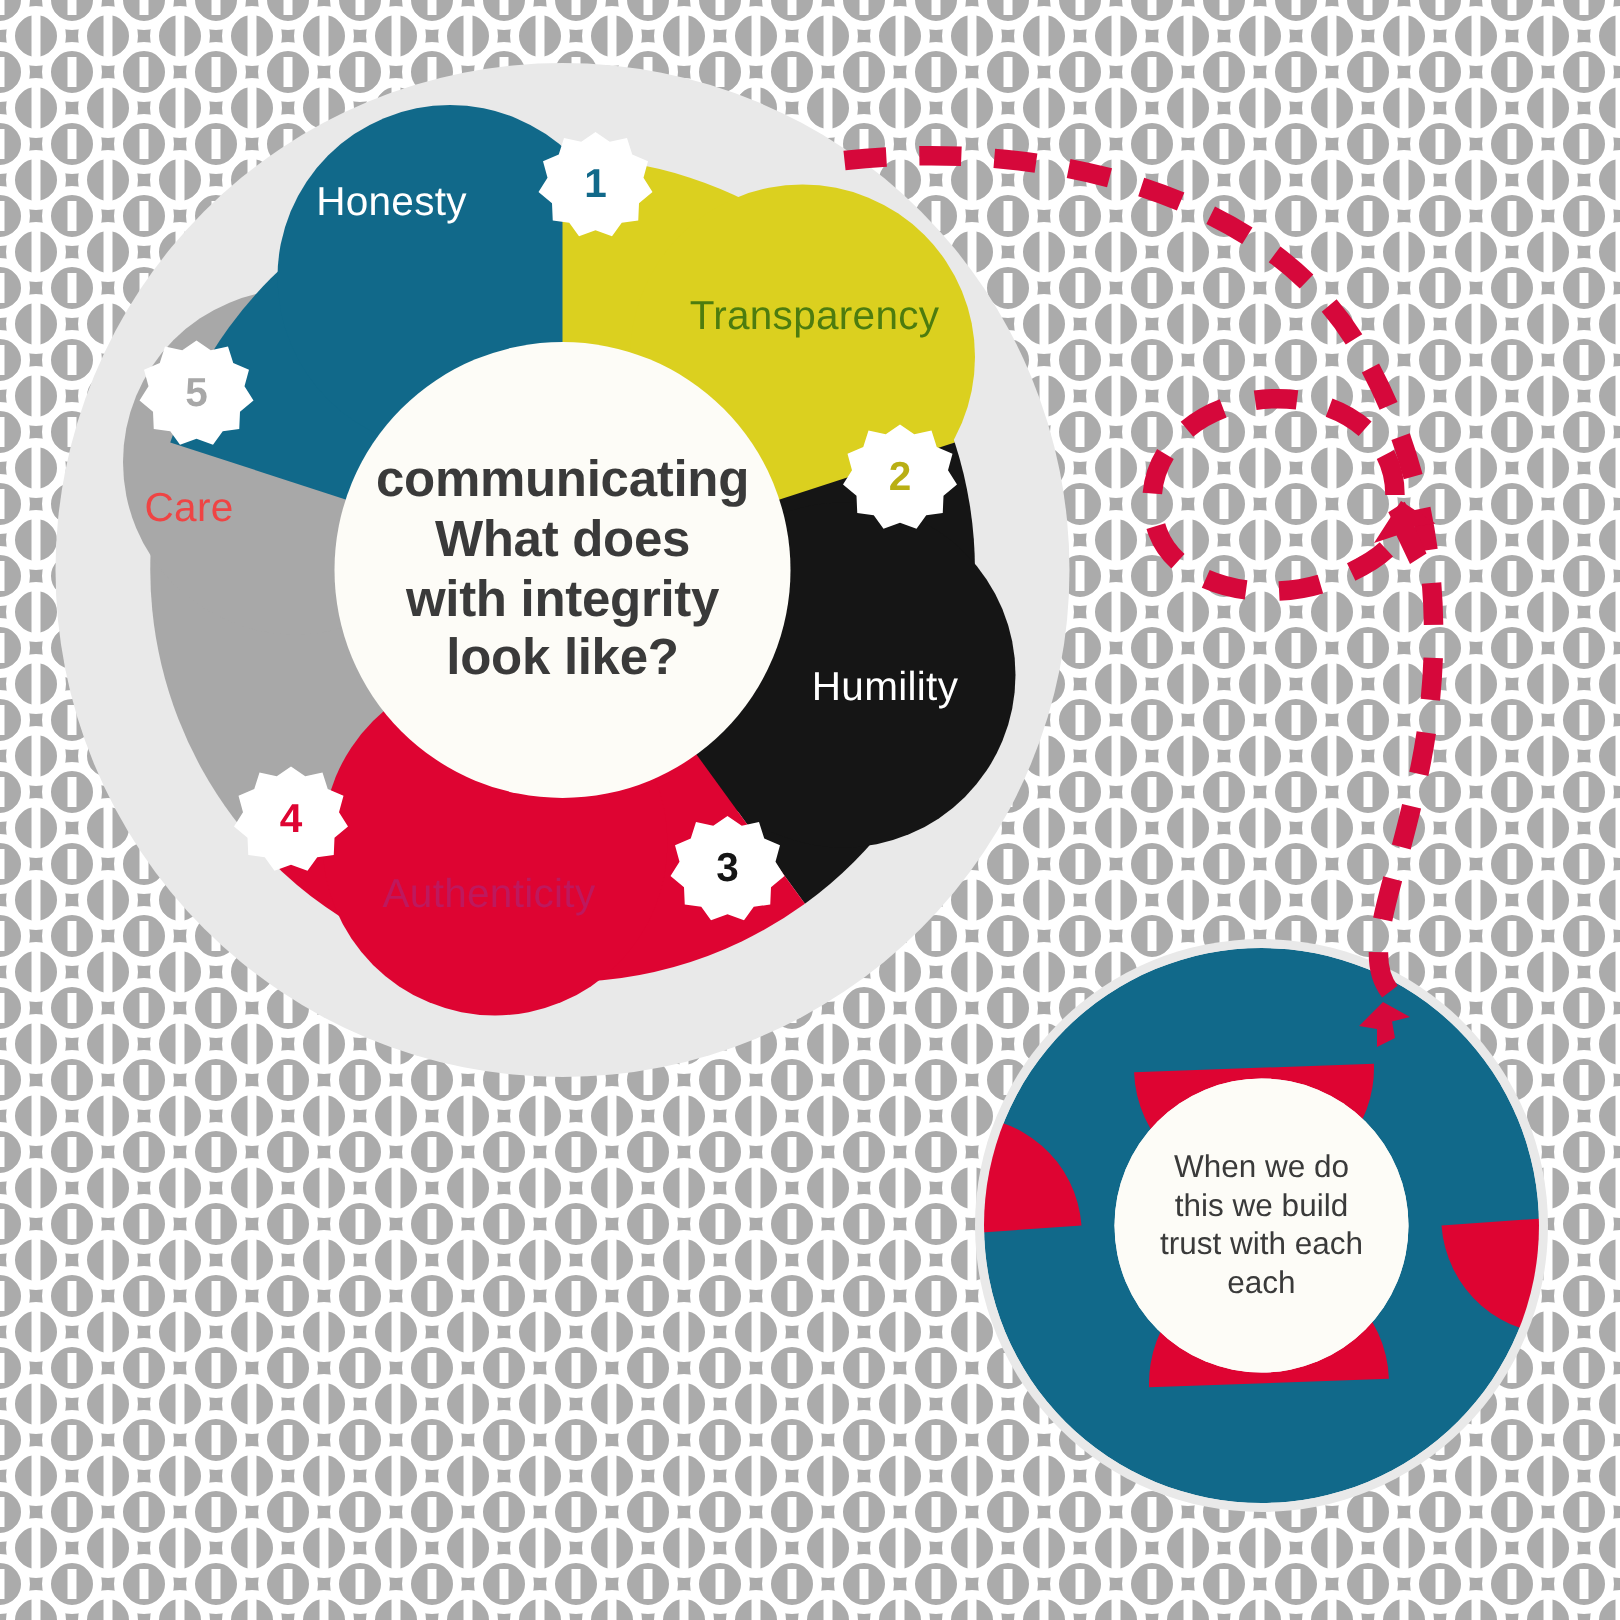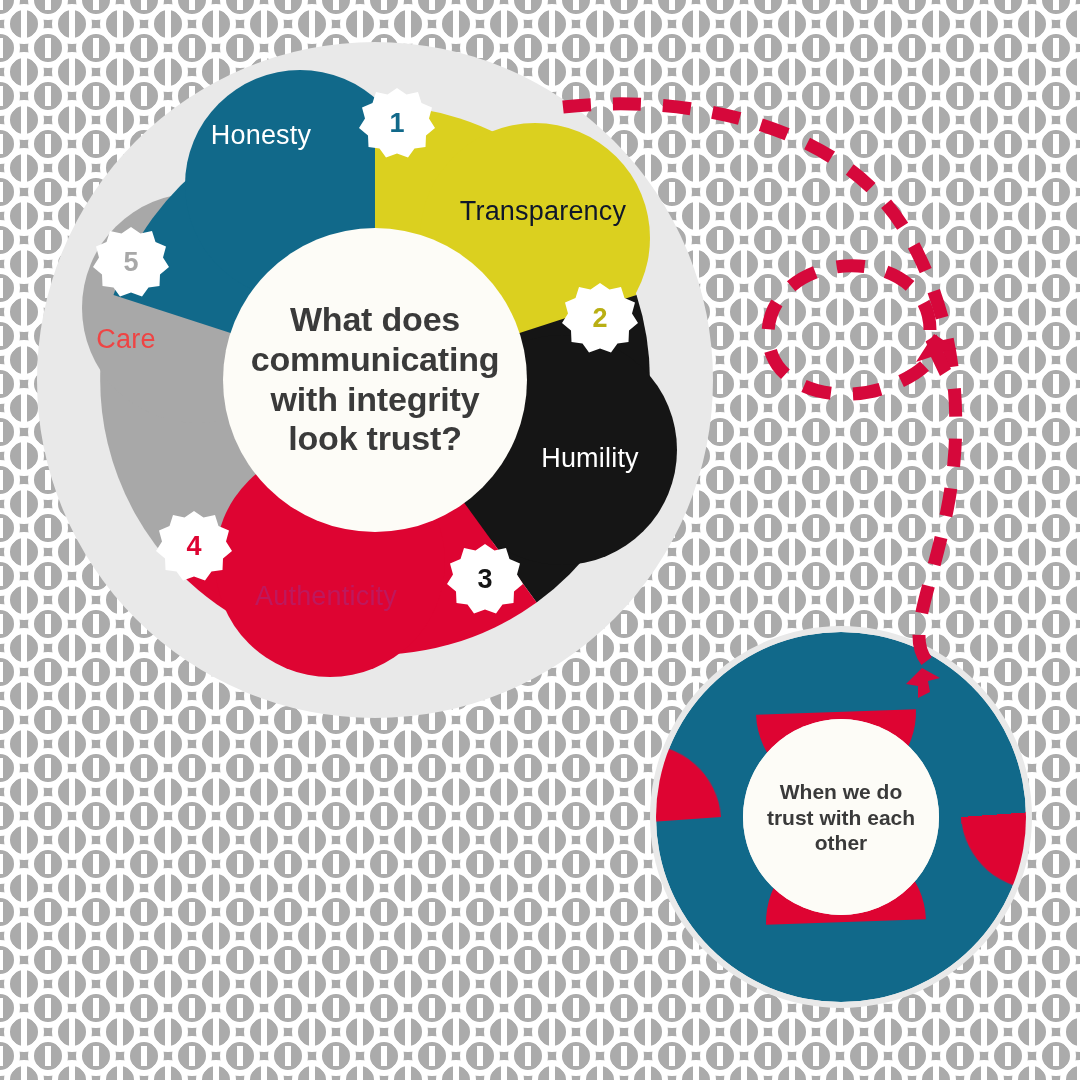--- a/index.html
+++ b/index.html
@@ -73,21 +73,21 @@
     letter-spacing: -0.2px;
   }
 
   #ring-text {
     position: absolute;
     left: 841px;
     top: 817px;
     width: 190px;
     transform: translate(-50%, -50%);
     text-align: center;
-    font-weight: 700;
+    font-weight: 400;
     font-size: 21px;
     line-height: 1.22;
     color: #3a3a3a;
   }
 </style>
 </head>
 <body>
 
 <div id="stage">
 
@@ -212,46 +212,47 @@
              C 930 370, 940 352, 931 338" fill="none" stroke="#D6083B" stroke-width="13" stroke-dasharray="28 22" stroke-linecap="butt"></path>
 
     <path d="M 934 334 L 916 362 L 931 357 L 940 376 L 951 369 L 943 351 L 957 349 Z" fill="#D6083B"></path>
 
     <path d="M 922 668 L 906 684 L 918 686 L 918 698 L 930 692 L 928 681 L 940 678 Z" fill="#D6083B"></path>
   </svg>
 
   <div id="labels">
 
     <div id="center-text">
+      <div>communicating</div>
       <div>What does</div>
-      <div>communicating</div>
       <div>with integrity</div>
-      <div>look trust?</div>
+      <div>look like?</div>
     </div>
 
     <div class="seg-label" style="left:261px; top:135px; color:#FFFFFF;">Honesty</div>
 
-    <div class="seg-label" style="left:543px; top:211px; color:#0f172a;">Transparency</div>
+    <div class="seg-label" style="left:543px; top:211px; color:#4d7c0f;">Transparency</div>
 
     <div class="seg-label" style="left:578px; top:458px; color:#FFFFFF;margin-left:12px;">Humility</div>
 
     <div class="seg-label" style="left:326px; top:596px; color:#be185d;">Authenticity</div>
 
     <div class="seg-label" style="left:126px; top:339px; color:#ef4444;">Care</div>
 
     <div class="badge-num" style="left:397px; top:123px; color:#11698A;">1</div>
 
     <div class="badge-num" style="left:600px; top:318px; color:#B9AF14;">2</div>
 
     <div class="badge-num" style="left:485px; top:579px; color:#151515;">3</div>
 
     <div class="badge-num" style="left:194px; top:546px; color:#DE0432;">4</div>
 
     <div class="badge-num" style="left:131px; top:262px; color:#A8A8A8;">5</div>
 
     <div id="ring-text">
       <div>When we do</div>
+      <div>this we build</div>
       <div>trust with each</div>
-      <div>other</div>
+      <div>each</div>
     </div>
 
   </div>
 </div>
 
 </body></html>

